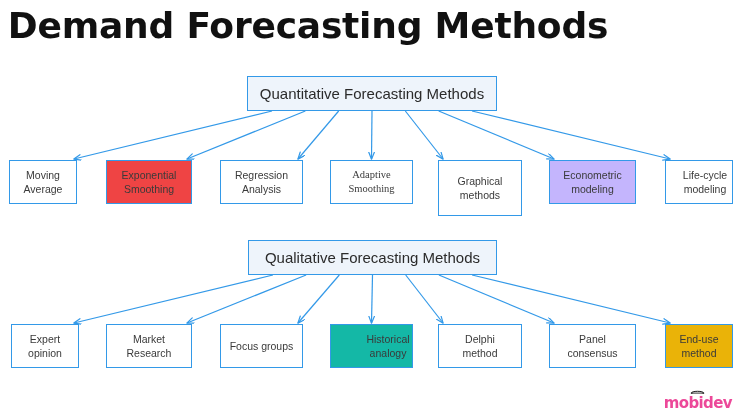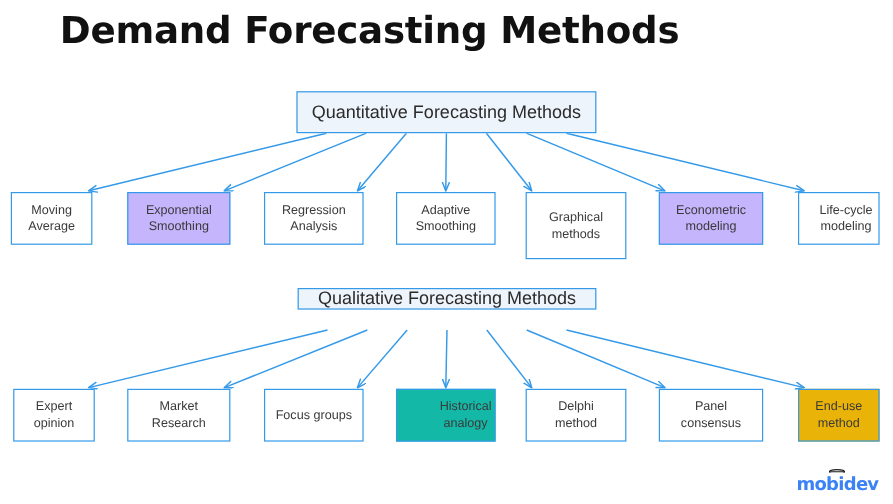--- a/index.html
+++ b/index.html
@@ -20,21 +20,21 @@
     height: 420px;
     background: #ffffff;
   }
   .page-title {
     position: absolute;
     left: 0;
     top: 8px;
     width: 616px;
     text-align: center;
     font-family: "DejaVu Sans", "Liberation Sans", sans-serif;
-    font-size: 31px;
+    font-size: 36px;
     font-weight: bold;
     color: #111111;
     letter-spacing: -0.2px;
     line-height: 36px;
   }
   svg.connectors {
     position: absolute;
     left: 0;
     top: 0;
     width: 744px;
@@ -77,21 +77,21 @@
   }
   .logo-swoosh {
     width: 15px;
     height: 6px;
     margin-bottom: 0px;
   }
   .logo-text {
     font-family: "DejaVu Sans", "Liberation Sans", sans-serif;
     font-size: 15px;
     font-weight: bold;
-    color: #3b82f6;
+    color: #ec4899;
     letter-spacing: -0.6px;
     line-height: 15px;
   }
 </style>
 </head>
 <body>
 
 <div id="diagram-root">
 
   <div class="page-title">Demand Forecasting Methods</div>
@@ -121,45 +121,45 @@
   </svg>
 
   <div id="node-layer">
       <div class="node root" style="left: 247px; top: 76px; width: 250px; height: 35px; border-color: rgb(51, 153, 232); background: rgb(238, 244, 251);">
         <span>Quantitative Forecasting Methods</span>
       </div>
       <div class="node" style="left: 9px; top: 160px; width: 68px; height: 44px; border-color: rgb(51, 153, 232); background: rgb(255, 255, 255);">
         <span>Moving
 Average</span>
       </div>
-      <div class="node" style="left: 106px; top: 160px; width: 86px; height: 44px; border-color: rgb(51, 153, 232); background: #c4b5fd;">
+      <div class="node" style="left: 106px; top: 160px; width: 86px; height: 44px; border-color: rgb(51, 153, 232); background: #ef4444;">
         <span>Exponential
 Smoothing</span>
       </div>
       <div class="node" style="left: 220px; top: 160px; width: 83px; height: 44px; border-color: rgb(51, 153, 232); background: rgb(255, 255, 255);">
         <span>Regression
 Analysis</span>
       </div>
-      <div class="node" style="left: 330px; top: 160px; width: 83px; height: 44px; border-color: rgb(51, 153, 232); background: rgb(255, 255, 255);">
+      <div class="node" style="left: 330px; top: 160px; width: 83px; height: 44px; border-color: rgb(51, 153, 232); background: rgb(255, 255, 255); font-family: Liberation Serif, serif;">
         <span>Adaptive
 Smoothing</span>
       </div>
       <div class="node" style="left: 438px; top: 160px; width: 84px; height: 56px; border-color: rgb(51, 153, 232); background: rgb(255, 255, 255);">
         <span>Graphical
 methods</span>
       </div>
       <div class="node" style="left: 549px; top: 160px; width: 87px; height: 44px; border-color: rgb(51, 153, 232); background: #c4b5fd;">
         <span>Econometric
 modeling</span>
       </div>
       <div class="node" style="left: 665px; top: 160px; width: 68px; height: 44px; border-color: rgb(51, 153, 232); background: rgb(255, 255, 255); padding-left: 15px;">
         <span>Life-cycle
 modeling</span>
       </div>
-      <div class="node root" style="left: 248px; top: 240px; width: 249px; height: 18px; border-color: rgb(51, 153, 232); background: rgb(238, 244, 251);">
+      <div class="node root" style="left: 248px; top: 240px; width: 249px; height: 35px; border-color: rgb(51, 153, 232); background: rgb(238, 244, 251);">
         <span>Qualitative Forecasting Methods</span>
       </div>
       <div class="node" style="left: 11px; top: 324px; width: 68px; height: 44px; border-color: rgb(51, 153, 232); background: rgb(255, 255, 255);">
         <span>Expert
 opinion</span>
       </div>
       <div class="node" style="left: 106px; top: 324px; width: 86px; height: 44px; border-color: rgb(51, 153, 232); background: rgb(255, 255, 255);">
         <span>Market
 Research</span>
       </div>

